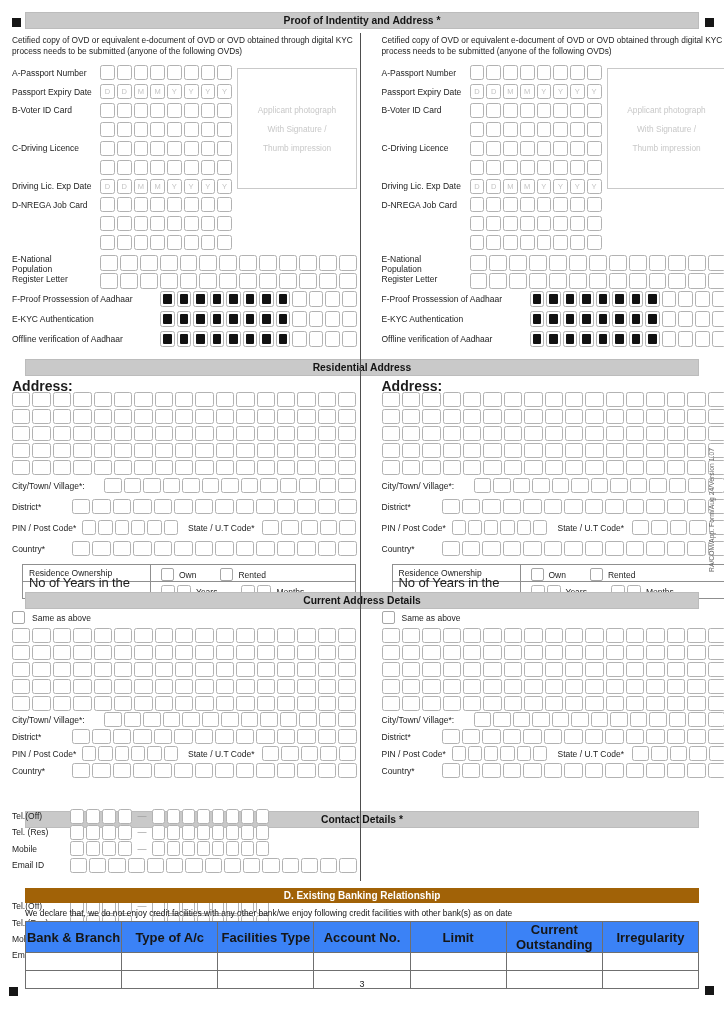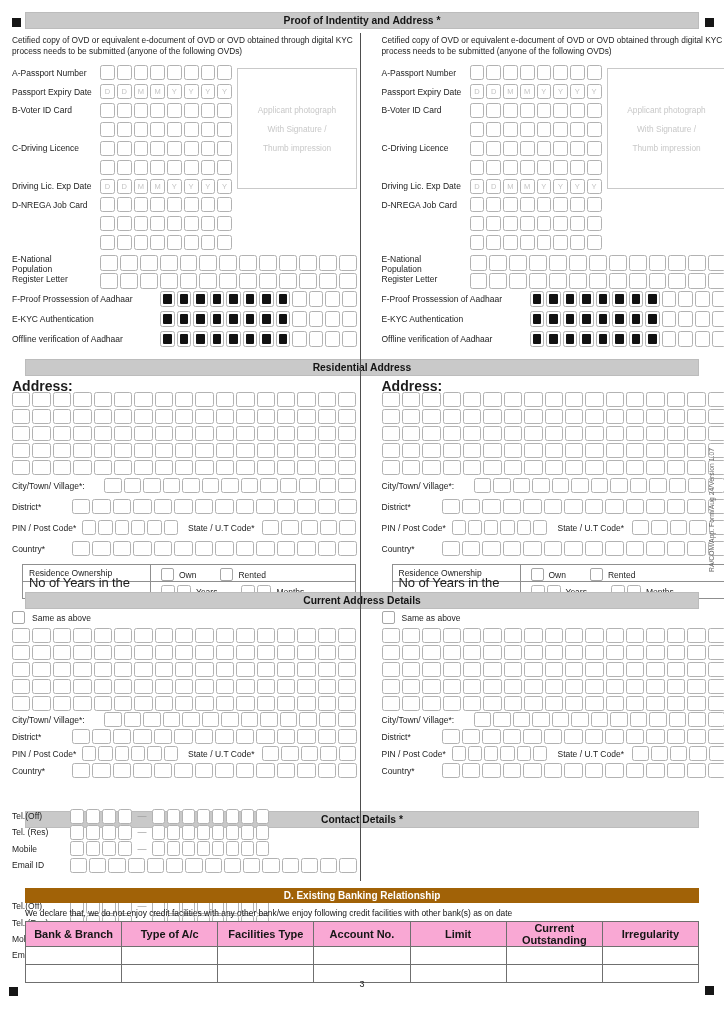--- a/index.html
+++ b/index.html
@@ -52,21 +52,21 @@
   .c-label{width:58px;flex:none;font-size:8.5px;}
   .tel-left{width:62px;height:15px;}
   .dash{width:20px;text-align:center;color:#9a9a9a;font-size:9px;flex:none;}
   .tel-right{width:117px;height:15px;}
   .email-boxes{width:287px;height:15px;}
   
   .sec-banking{position:absolute;top:888px;left:25px;width:674px;}
   .bk-bar{height:15px;background:#a16207;color:#ffffff;font-weight:bold;font-size:10px;display:flex;align-items:center;justify-content:center;}
   .bk-decl{font-size:8.4px;margin:5px 0 3px;color:#111;}
   table.bk{width:100%;border-collapse:collapse;table-layout:fixed;}
-  .bk th{background:#f9a8d4;border:1px solid #6f6f6f;font-size:11px;font-weight:bold;height:16px;padding:0;color:#161616;}
+  .bk th{background:#3b82f6;border:1px solid #6f6f6f;font-size:13px;font-weight:bold;height:16px;padding:0;color:#161616;}
   .bk td{border:1px solid #6f6f6f;height:15px;background:#fff;}
   .page-num{position:absolute;top:979px;left:0;width:100%;text-align:center;font-size:9px;color:#222;}
   .side-note{position:absolute;top:510px;left:711px;transform:translate(-50%,-50%) rotate(-90deg);white-space:nowrap;font-size:6.8px;color:#666;}
   
   #bar-identity{top:12px;}
   #sec-identity{top:33px;height:322px;}
   #bar-residential{top:359px;}
   #sec-residential{top:378px;height:212px;}
   #bar-current{top:592px;}
   #sec-current{top:610px;height:175px;}

